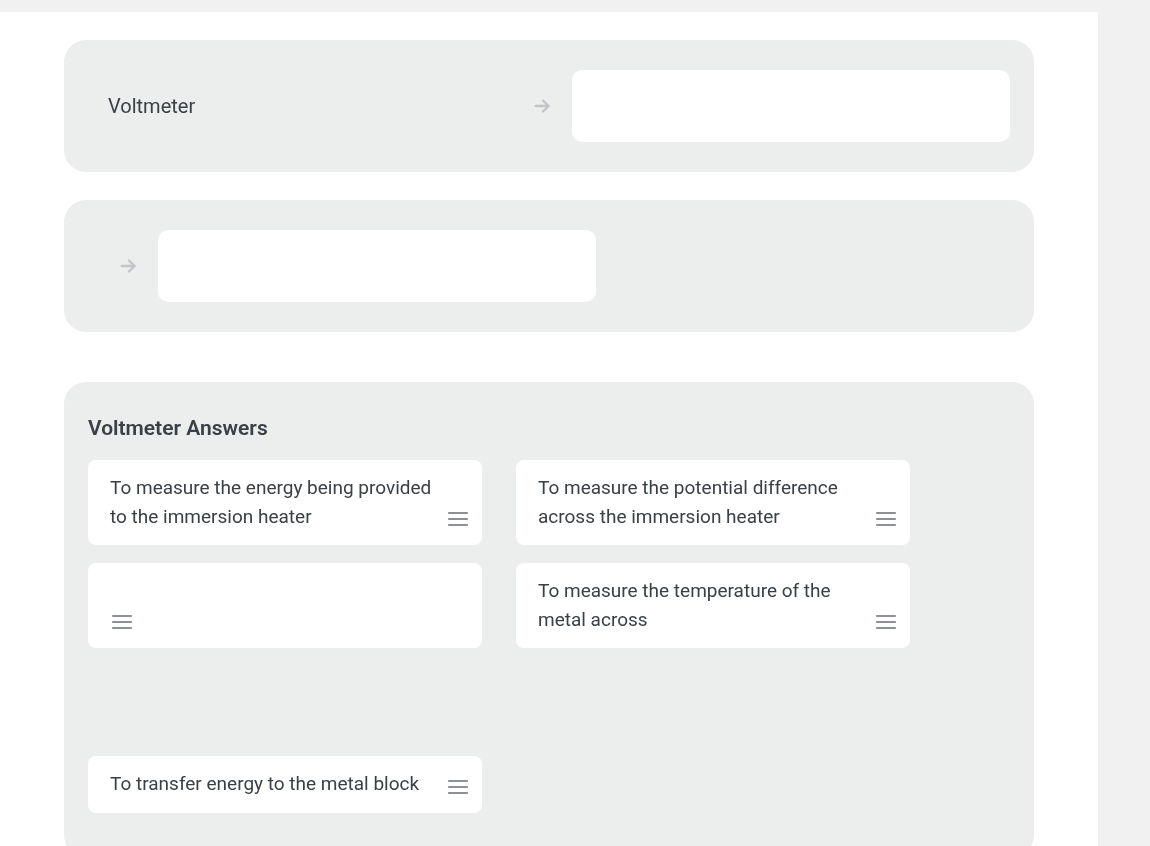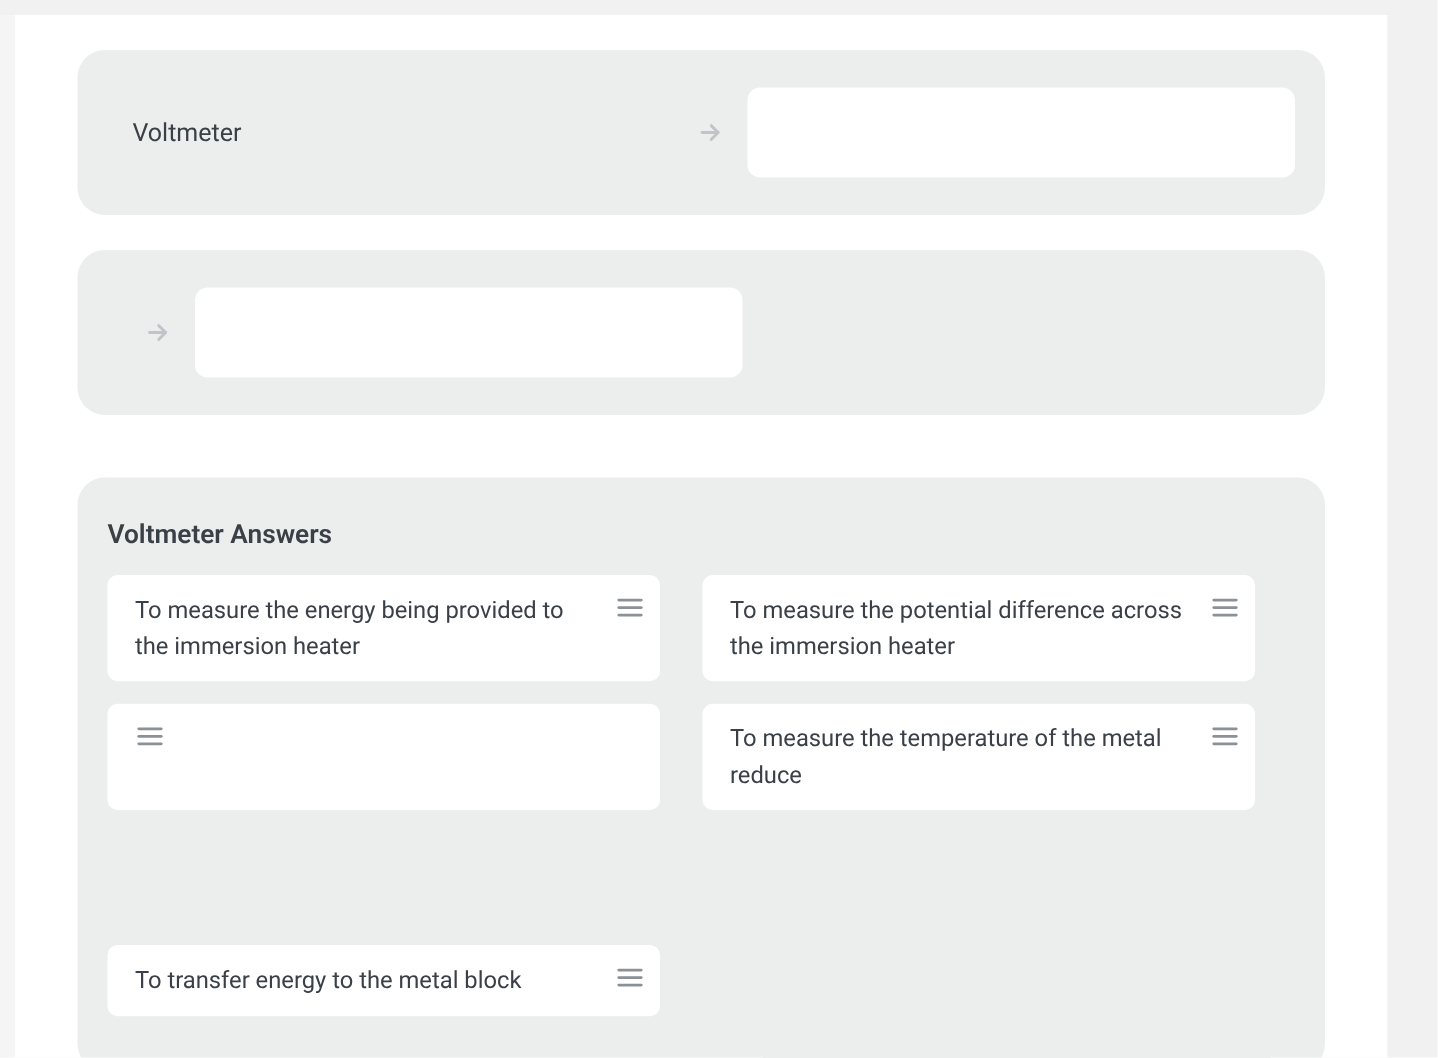--- a/index.html
+++ b/index.html
@@ -15,23 +15,22 @@
       background: #f1f1f1;
     }
     .page-wrapper {
       display: flex;
       height: 834px;
     }
     .main-content {
       background: #ffffff;
       width: 1098px;
       height: 100%;
-      padding: 0 10px;
+      padding: 0 24px;
       padding-top: 28px;
-      margin-left: 12px;
     }
     .right-gutter {
       flex: 1;
       background: #f1f1f1;
     }
     .match-row {
       background: #eceded;
       border-radius: 22px;
       display: flex;
       align-items: center;
@@ -71,24 +70,24 @@
       margin-bottom: 20px;
     }
     .answers-grid {
       display: flex;
       flex-wrap: wrap;
       gap: 18px 34px;
     }
     .answer-card {
       background: #ffffff;
       border-radius: 8px;
-      width: 442px;
+      width: 394px;
       padding: 14px 12px 14px 22px;
       display: flex;
-      align-items: flex-start;
+      align-items: flex-end;
       justify-content: space-between;
       gap: 12px;
     }
     .answer-text {
       font-size: 19px;
       color: #3a4047;
       line-height: 1.5;
       flex: 1;
     }
     .drag-handle {
@@ -150,21 +149,21 @@
 
         <div class="answer-card">
           <svg class="drag-handle" viewBox="0 0 24 24" fill="none" stroke="currentColor" stroke-width="2.2" stroke-linecap="round">
             <line x1="3" y1="6" x2="21" y2="6"></line>
             <line x1="3" y1="12" x2="21" y2="12"></line>
             <line x1="3" y1="18" x2="21" y2="18"></line>
           </svg>
         </div>
 
         <div class="answer-card">
-          <div class="answer-text">To measure the temperature of the metal reduce</div>
+          <div class="answer-text">To measure the temperature of the metal across</div>
           <svg class="drag-handle" viewBox="0 0 24 24" fill="none" stroke="currentColor" stroke-width="2.2" stroke-linecap="round">
             <line x1="3" y1="6" x2="21" y2="6"></line>
             <line x1="3" y1="12" x2="21" y2="12"></line>
             <line x1="3" y1="18" x2="21" y2="18"></line>
           </svg>
         </div>
 
         <div class="spacer-cell"></div>
         <div class="spacer-cell"></div>
 

